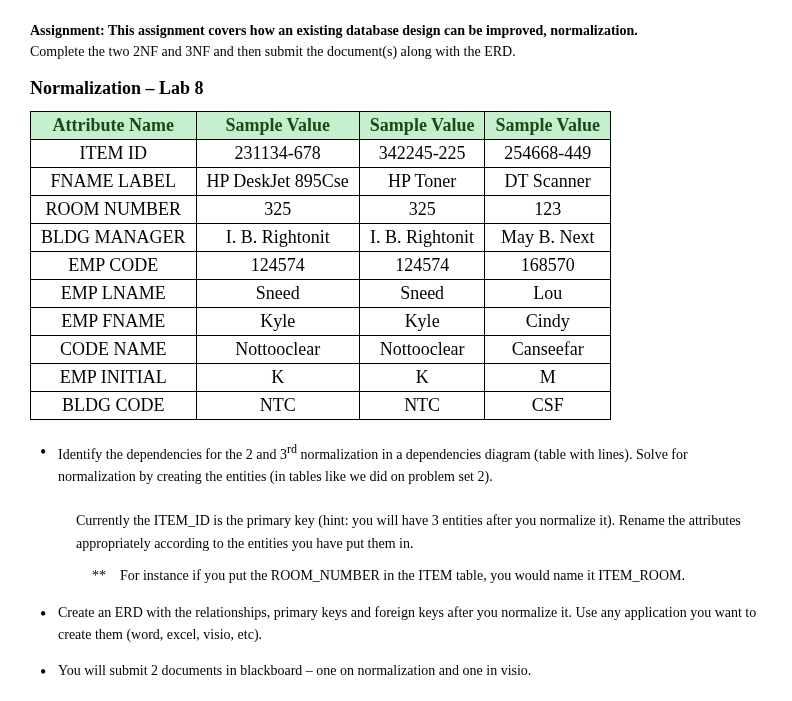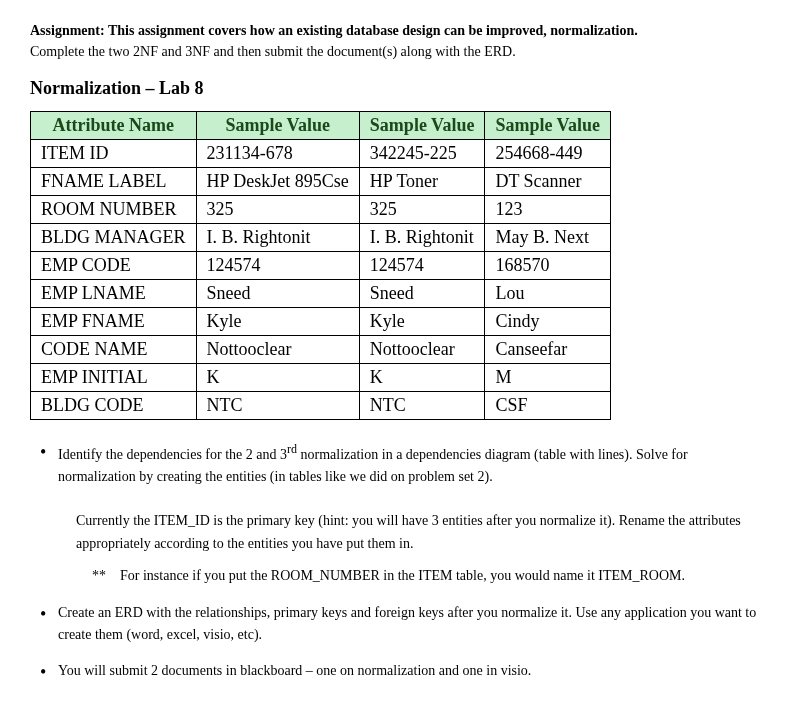--- a/index.html
+++ b/index.html
@@ -47,20 +47,21 @@
     }
 
     table thead th {
       background-color: #c6efce;
       font-weight: bold;
       color: #1a4a1a;
     }
 
     table tbody td {
       background-color: #ffffff;
+      text-align: center;
     }
 
     .bullet-section {
       margin-top: 10px;
       padding-left: 10px;
     }
 
     .bullet-item {
       display: flex;
       align-items: flex-start;

